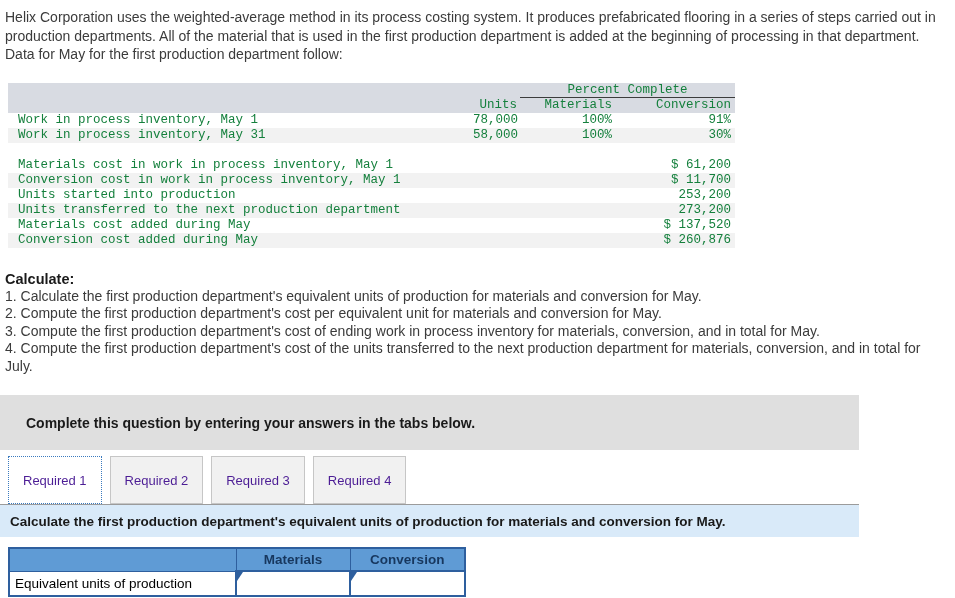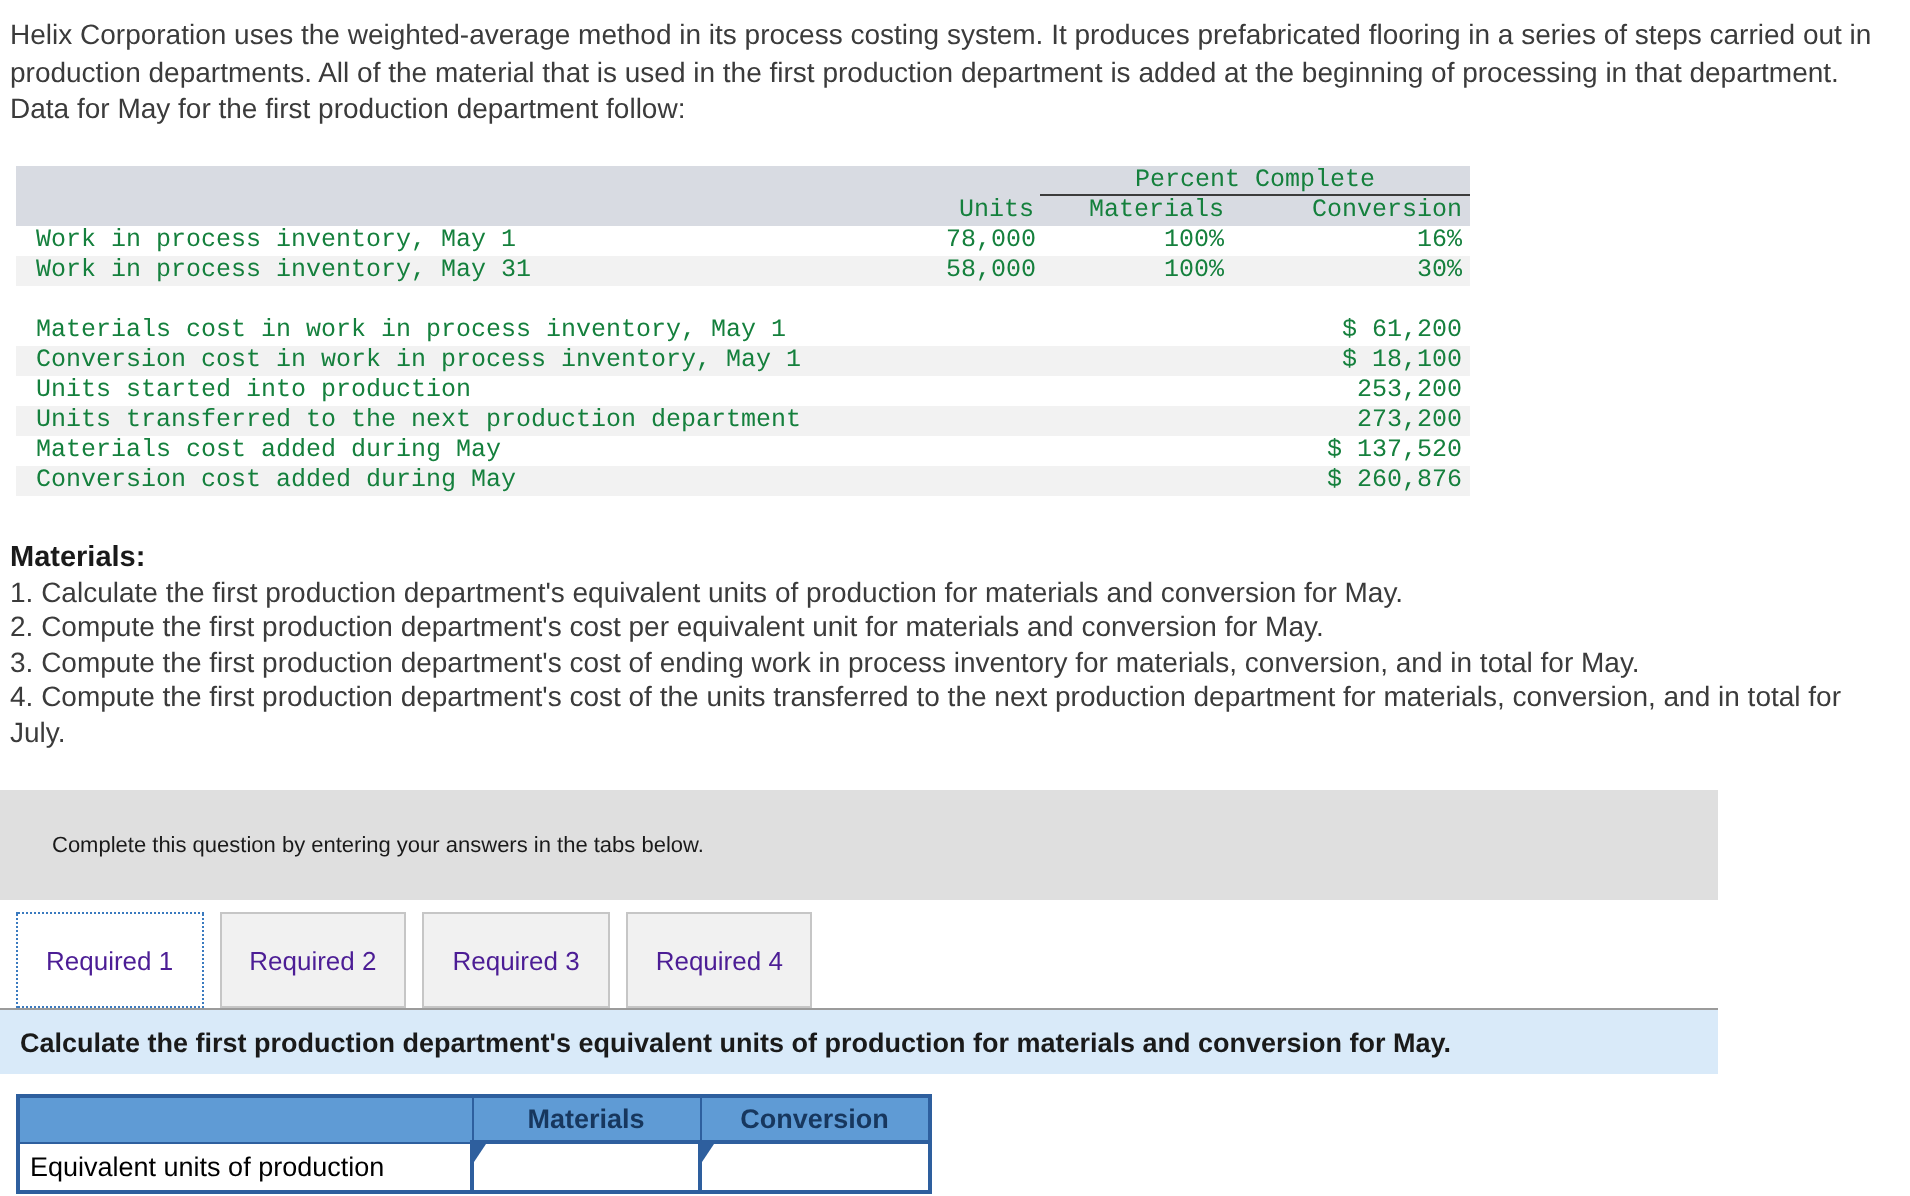--- a/index.html
+++ b/index.html
@@ -36,21 +36,21 @@
   
   .required { margin: 23px 5px 0 5px; width: 945px; }
   .required-heading { font-weight: bold; color: #1a1a1a; font-size: 14.5px; line-height: 17px; }
   .required-item { font-size: 14px; line-height: 17.6px; color: #3b3b3b; }
 
   
   .instruction-panel {
     margin-top: 20px; width: 859px; height: 55px; background: #dfdfdf;
     display: flex; align-items: center; padding-left: 26px;
   }
-  .instruction-panel span { font-weight: normal; font-size: 11px; color: #1a1a1a; }
+  .instruction-panel span { font-weight: bold; font-size: 14px; color: #1a1a1a; }
 
   
   .tabs { margin: 6px 0 0 8px; height: 48px; display: flex; align-items: stretch; }
   .tab {
     min-width: 86px; padding: 0 14px; margin-right: 8px;
     display: inline-flex; align-items: center; justify-content: center;
     background: #f1f1f1; border: 1px solid #c6c6c6;
     font-size: 13px; color: #4c1d95; cursor: pointer;
     font-family: "Liberation Sans", sans-serif;
   }
@@ -111,38 +111,38 @@
   <tr class="hdr">
     <td></td>
     <td class="r pr3">Units</td>
     <td class="r pr3">Materials</td>
     <td class="r pr4">Conversion</td>
   </tr>
   <tr>
     <td class="lbl">Work in process inventory, May 1</td>
     <td class="r pr2">78,000</td>
     <td class="r pr3">100%</td>
-    <td class="r pr4">16%</td>
+    <td class="r pr4">91%</td>
   </tr>
   <tr class="alt">
     <td class="lbl">Work in process inventory, May 31</td>
     <td class="r pr2">58,000</td>
     <td class="r pr3">100%</td>
     <td class="r pr4">30%</td>
   </tr>
   <tr class="spacer">
         <td colspan="4"></td>
       </tr>
   <tr>
     <td class="lbl">Materials cost in work in process inventory, May 1</td>
     <td class="r pr4" colspan="3">$ 61,200</td>
   </tr>
   <tr class="alt">
     <td class="lbl">Conversion cost in work in process inventory, May 1</td>
-    <td class="r pr4" colspan="3">$ 18,100</td>
+    <td class="r pr4" colspan="3">$ 11,700</td>
   </tr>
   <tr>
     <td class="lbl">Units started into production</td>
     <td class="r pr4" colspan="3">253,200</td>
   </tr>
   <tr class="alt">
     <td class="lbl">Units transferred to the next production department</td>
     <td class="r pr4" colspan="3">273,200</td>
   </tr>
   <tr>
@@ -150,21 +150,21 @@
     <td class="r pr4" colspan="3">$ 137,520</td>
   </tr>
   <tr class="alt">
     <td class="lbl">Conversion cost added during May</td>
     <td class="r pr4" colspan="3">$ 260,876</td>
   </tr>
 </tbody>
   </table>
 
 <div class="required">
-  <div class="required-heading">Materials:</div>
+  <div class="required-heading">Calculate:</div>
   <div class="required-item">1. Calculate the first production department's equivalent units of production for materials and conversion for May.</div>
   <div class="required-item">2. Compute the first production department's cost per equivalent unit for materials and conversion for May.</div>
   <div class="required-item">3. Compute the first production department's cost of ending work in process inventory for materials, conversion, and in total for May.</div>
   <div class="required-item">4. Compute the first production department's cost of the units transferred to the next production department for materials, conversion, and in total for July.</div>
 </div>
 
 <div class="instruction-panel">
   <span>Complete this question by entering your answers in the tabs below.</span>
 </div>
 

